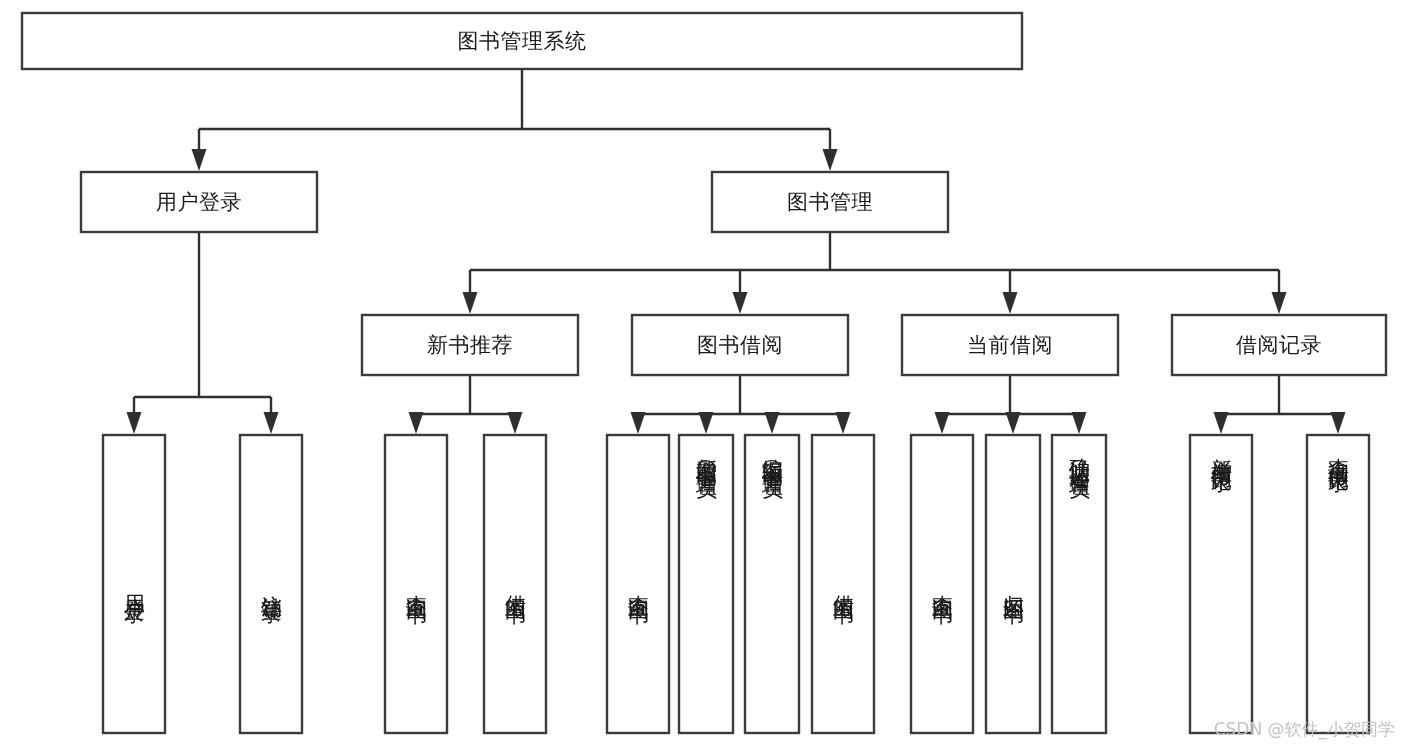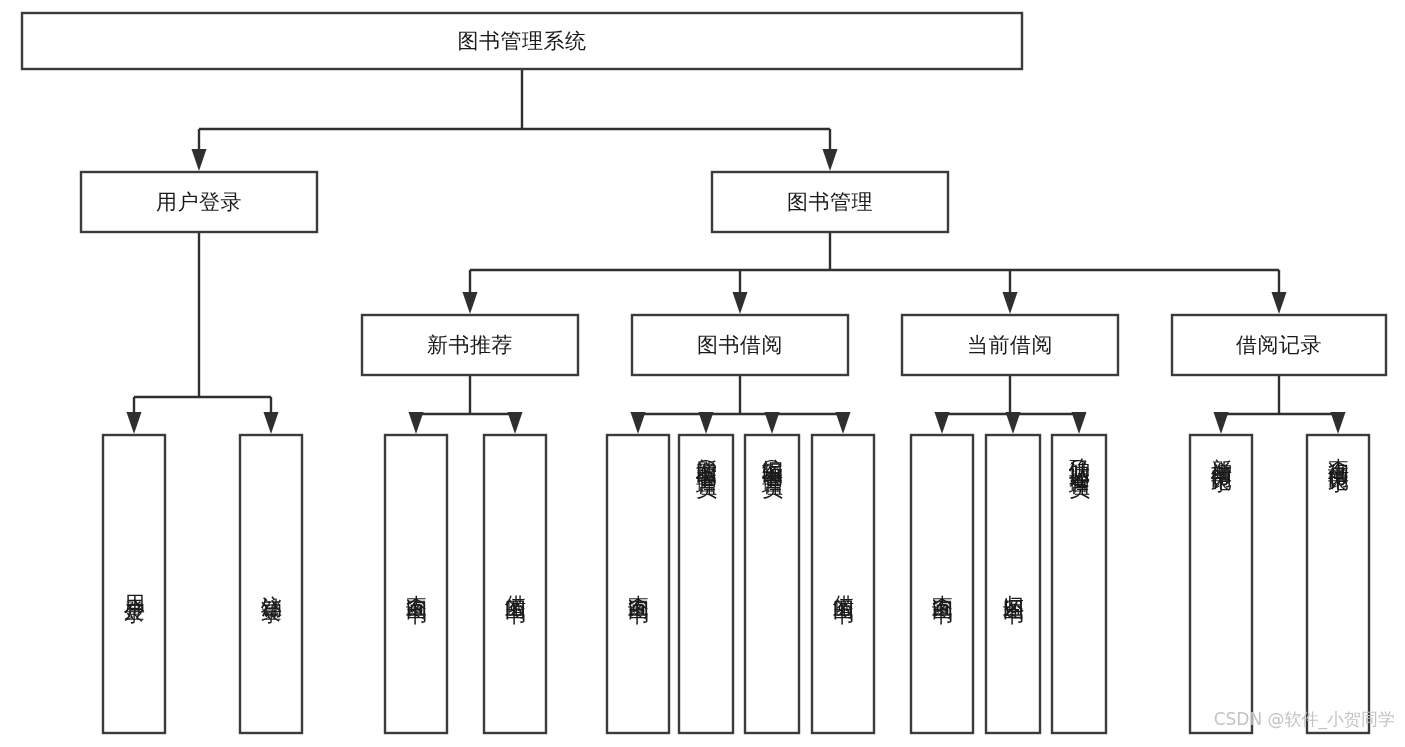--- a/index.html
+++ b/index.html
@@ -63,21 +63,21 @@
     font-family: "DejaVu Sans", "Liberation Sans", sans-serif;
     font-size: 21px;
     color: #1a1a1a;
     line-height: 1;
     letter-spacing: 3px;
     white-space: nowrap;
   }
   #watermark {
     position: absolute;
     right: 10px;
-    bottom: 16px;
+    bottom: 6px;
     font-family: "DejaVu Sans", "Liberation Sans", sans-serif;
     font-size: 17px;
     color: #c3c3c3;
     white-space: nowrap;
     user-select: none;
   }
 </style>
 </head>
 <body>
 

